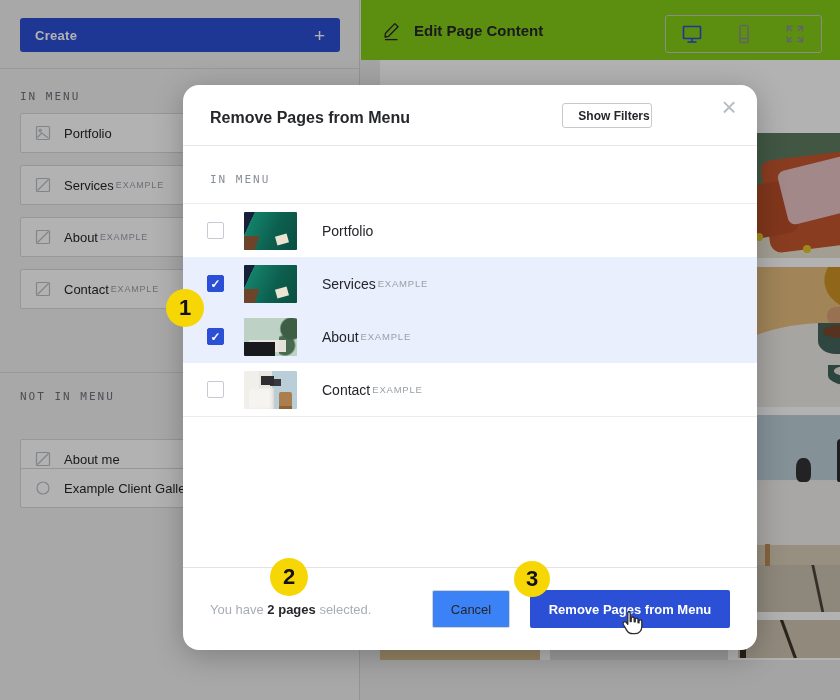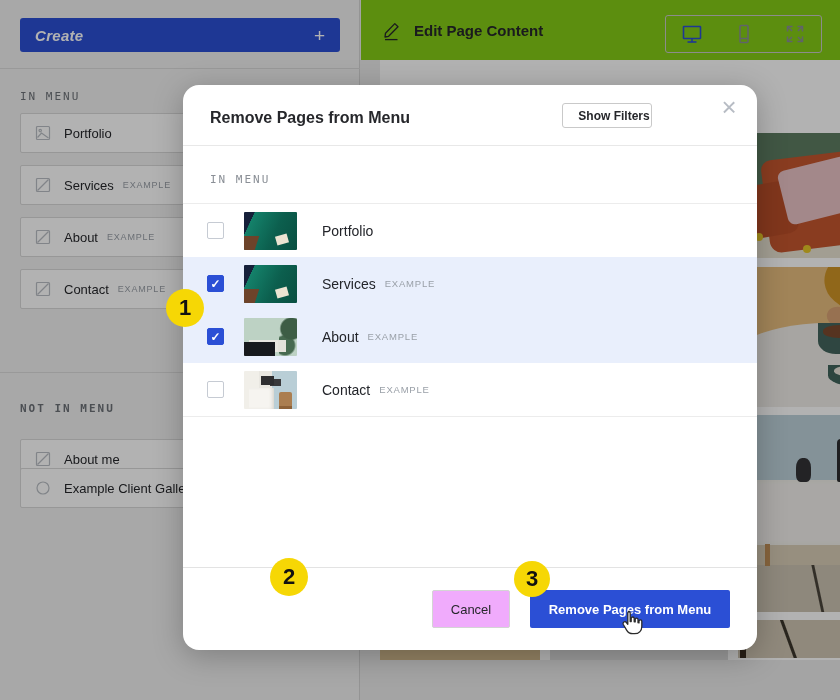--- a/index.html
+++ b/index.html
@@ -4,30 +4,30 @@
 <style>
   * { margin:0; padding:0; box-sizing:border-box; }
   html,body { background:#888; }
   body { font-family:"Liberation Sans", sans-serif; }
   #root { position:relative; width:840px; height:700px; overflow:hidden; background:#ebebeb; margin:0 auto; }
 
   
   .sidebar { position:absolute; left:0; top:0; width:360px; height:700px; background:#f1f1f1; border-right:1px solid #d4d4d4; }
   .create-btn { position:absolute; left:20px; top:18px; width:320px; height:34px; background:#2b4fd5; border-radius:3px;
     display:flex; align-items:center; justify-content:space-between; padding:0 15px; color:#fff; }
-  .create-btn .lbl { font-size:15px; font-weight:700; letter-spacing:.3px;font-style:italic; }
+  .create-btn .lbl { font-size:13px; font-weight:700; letter-spacing:.3px; }
   .create-btn .plus { font-size:19px; font-weight:300; line-height:1; }
   .sb-divider { position:absolute; left:0; width:360px; border-top:1px solid #dcdcdc; }
   .mono-label { font-family:"DejaVu Sans Mono", monospace; font-size:11px; letter-spacing:2px; color:#6d7278; }
   .sb-label { position:absolute; left:20px; }
   .page-card { position:absolute; left:20px; width:320px; height:40px; background:#fff; border:1px solid #d8d8d8; border-radius:2px;
     display:flex; align-items:center; padding:0 14px; }
   .page-card .ic { width:16px; height:16px; margin-right:13px; flex:none; }
   .page-card .lbl { font-size:13px; color:#26272b; white-space:nowrap; }
-  .tag { font-size:9px; letter-spacing:.8px; color:#9aa0a8; margin-left:9px; white-space:nowrap; }
+  .tag { font-size:9px; letter-spacing:.8px; color:#9aa0a8; margin-left:2px; white-space:nowrap; }
 
   .topbar { position:absolute; left:361px; top:0; width:479px; height:60px; background:#84cc16; }
   .edit-row { position:absolute; left:22px; top:20px; display:flex; align-items:center; }
   .edit-row .lbl { font-size:15px; font-weight:700; color:#26272b; margin-left:12px; }
   .device-group { position:absolute; left:304px; top:15px; width:157px; height:38px; border:1px solid #c9c9c9; border-radius:3px;
     display:flex; align-items:center; }
   .device-group .cell { width:52px; height:100%; display:flex; align-items:center; justify-content:center; }
 
   .page { position:absolute; left:380px; top:60px; width:460px; height:600px; background:#fff; overflow:hidden; }
   .ph { position:absolute; left:358px; width:170px; overflow:hidden; }
@@ -93,21 +93,21 @@
   .thumb.contact::before { content:""; position:absolute; left:5px; bottom:0; width:25px; height:21px; background:#f6f4f0;
     box-shadow:inset -3px 0 4px -2px #cfccc4, 6px -18px 0 -6px #2e2e30, 14px -16px 0 -7px #39393b; }
   .thumb.contact::after { content:""; position:absolute; right:5px; bottom:0; width:13px; height:17px; background:#ab7e50; border-radius:2px 2px 0 0;
     box-shadow:inset 0 -9px 0 -6px #8e6238; }
   .mrow .lbl { font-size:14px; color:#23252a; margin-left:25px; white-space:nowrap; }
   .mrow .tag { font-size:9.5px; }
   .modal-footer { position:absolute; left:0; top:482px; width:100%; height:83px; border-top:1px solid #e3e3e3;
     display:flex; align-items:center; padding:0 27px; }
   .sel-text { font-size:13px; color:#a8adb5; white-space:nowrap; }
   .sel-text .count { color:#26272a; font-weight:700; }
-  .cancel-btn { margin-left:auto; width:78px; height:38px; background:#f0abfc; border:1px solid #d4d4d4; border-radius:2px;
+  .cancel-btn { margin-left:auto; width:78px; height:38px; background:#3b82f6; border:1px solid #d4d4d4; border-radius:2px;
     font-size:13px; color:#26272b; display:flex; align-items:center; justify-content:center; }
   .submit-btn { margin-left:20px; width:200px; height:38px; background:#2b4fd5; border:none; border-radius:2px;
     font-size:13px; font-weight:700; color:#fff; display:flex; align-items:center; justify-content:center; }
 
   
   .badge { position:absolute; border-radius:50%; background:#f6d705; color:#111; font-size:22px; font-weight:700;
     display:flex; align-items:center; justify-content:center; z-index:30; }
   #badge-1 { left:166px; top:289px; width:38px; height:38px; }
   #badge-2 { left:270px; top:558px; width:38px; height:38px; }
   #badge-3 { left:514px; top:561px; width:36px; height:36px; }
@@ -156,21 +156,21 @@
     <div class="page-card" style="top:269px;">
       <svg class="ic" viewBox="0 0 16 16" fill="none" stroke="#b9bec4" stroke-width="1.2">
         <rect x="1.5" y="1.5" width="13" height="13" rx="1"></rect>
           <path d="M13.5 2.5 L2.5 13.5"></path>
       </svg>
       <span class="lbl">Contact</span>
       <span class="tag">EXAMPLE</span>
     </div>
 
     <div class="sb-divider" style="top:372px;"></div>
-    <div class="mono-label sb-label" style="top:402px;font-weight:bold;">NOT IN MENU</div>
+    <div class="mono-label sb-label" style="top:390px;">NOT IN MENU</div>
 
     <div class="page-card" style="top:439px;">
       <svg class="ic" viewBox="0 0 16 16" fill="none" stroke="#b9bec4" stroke-width="1.2">
         <rect x="1.5" y="1.5" width="13" height="13" rx="1"></rect>
           <path d="M13.5 2.5 L2.5 13.5"></path>
       </svg>
       <span class="lbl">About me</span>
     </div>
     <div class="page-card" style="top:468px;">
       <svg class="ic" viewBox="0 0 16 16" fill="none" stroke="#b9bec4" stroke-width="1.2">
@@ -283,20 +283,21 @@
       <div class="mrow">
         <div class="checkbox"></div>
         <div class="thumb contact"></div>
         <span class="lbl">Contact</span>
         <span class="tag">EXAMPLE</span>
       </div>
 
     </div>
 
     <div class="modal-footer">
+      <span class="sel-text"><span>You have </span><span class="count">2 pages</span><span> selected.</span></span>
       <div class="cancel-btn">Cancel</div>
       <div class="submit-btn">Remove Pages from Menu</div>
     </div>
   </div>
 
   <div class="badge" id="badge-1">1</div>
   <div class="badge" id="badge-2">2</div>
   <div class="badge" id="badge-3">3</div>
 
   <div class="cursor">

